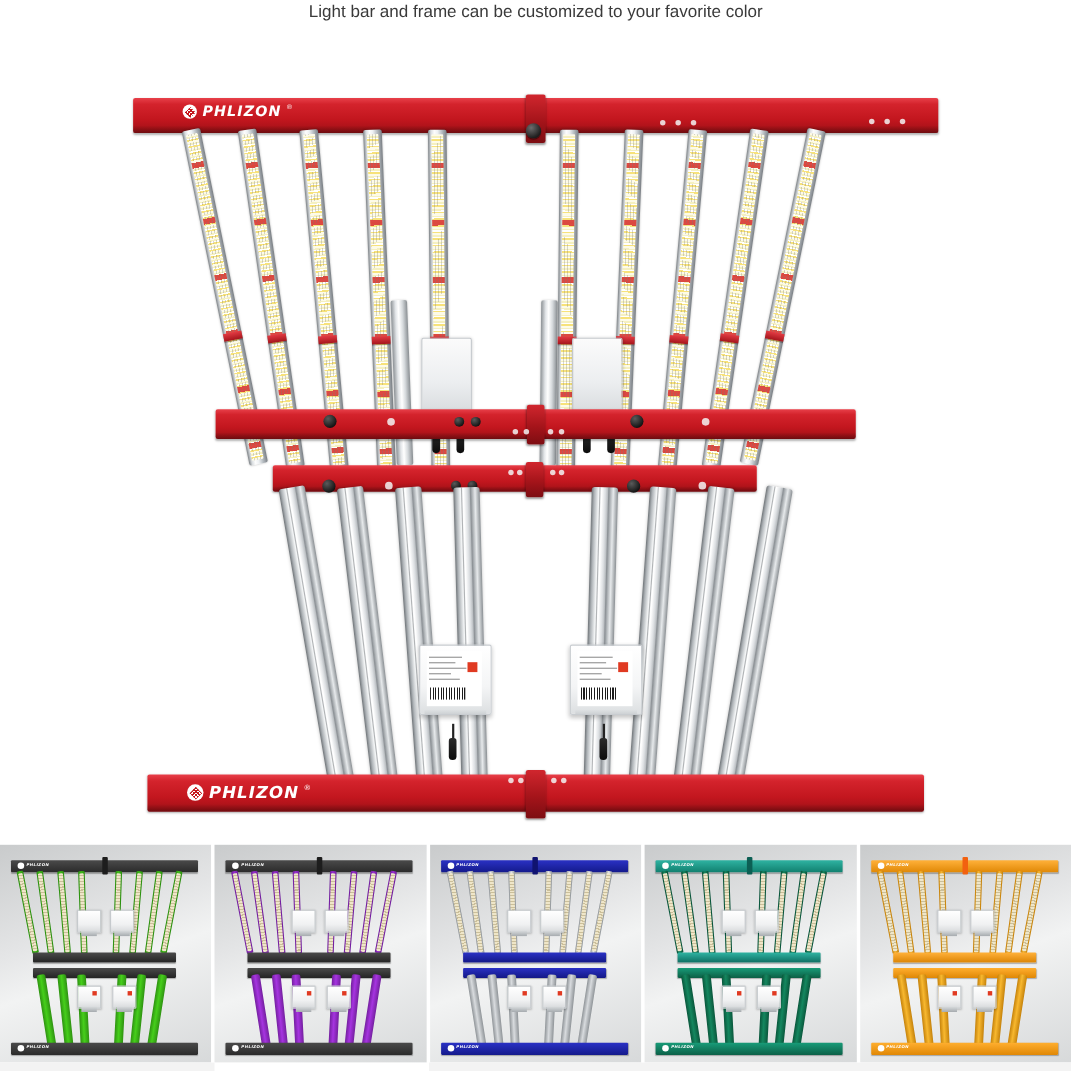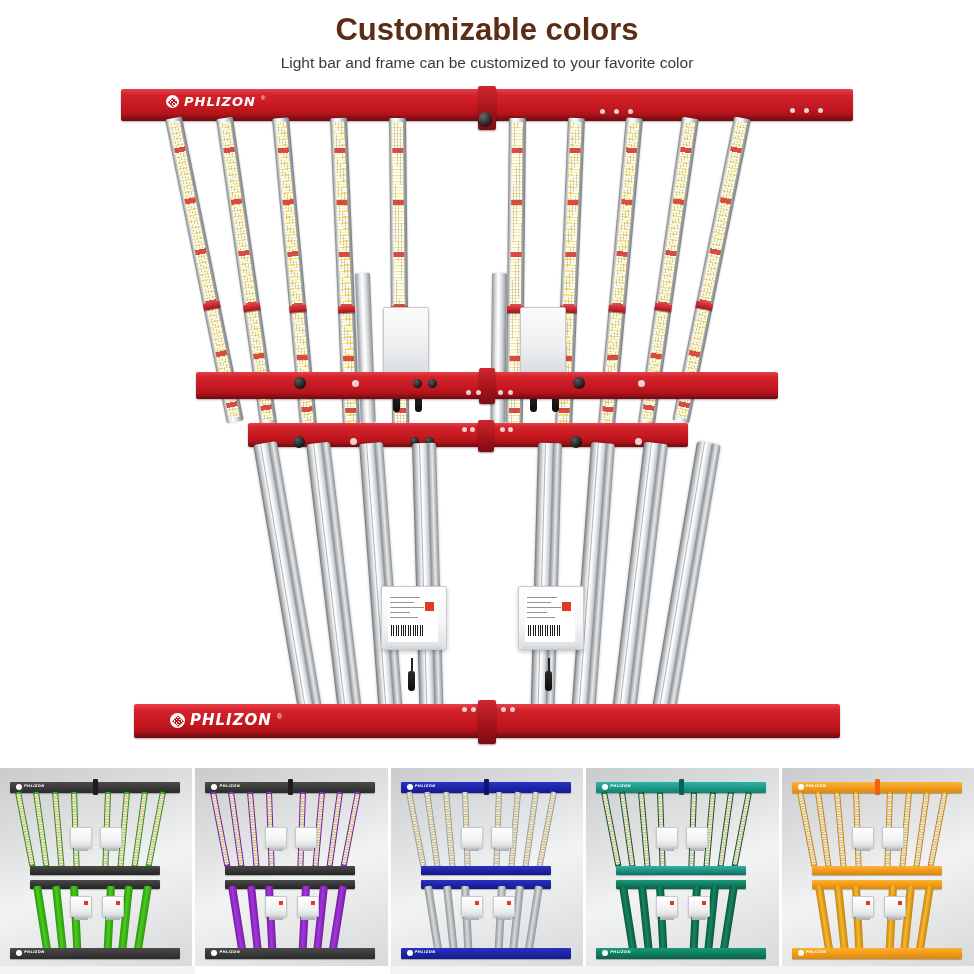--- a/index.html
+++ b/index.html
@@ -308,21 +308,20 @@
     position:absolute;left:0;top:966px;width:974px;height:8px;background:#ffffff;
   }
   #bottom-sliver .seg{
     position:absolute;top:0;height:8px;background:#f3f3f3;
   }
 </style>
 </head>
 <body>
 
 <div id="header">
-  <h1 id="title">Customizable colors</h1>
   <p id="subtitle">Light bar and frame can be customized to your favorite color</p>
 </div>
 
 <div id="hero">
 
   <div class="fixture" id="fixture-front">
 
     <div class="frame-bar dark-edge" id="front-top-rail"></div>
 
     <div class="logo" style="left:166px;top:17px;">

